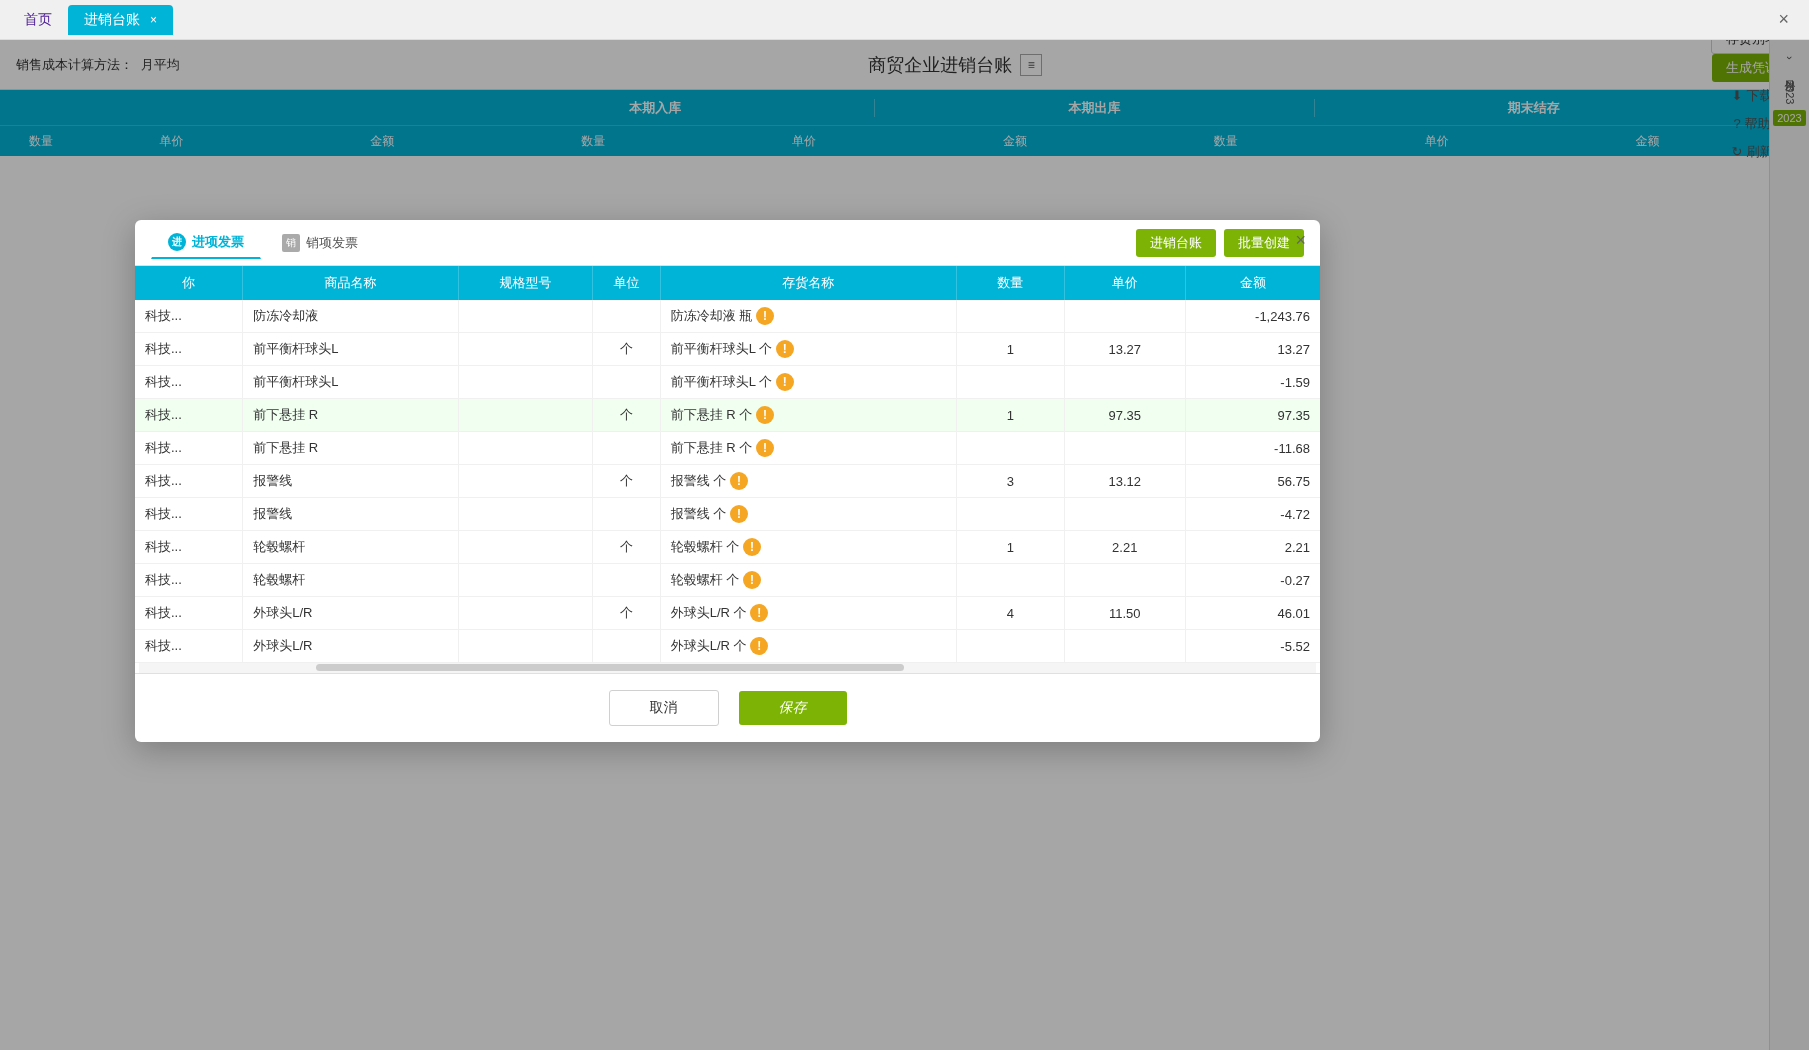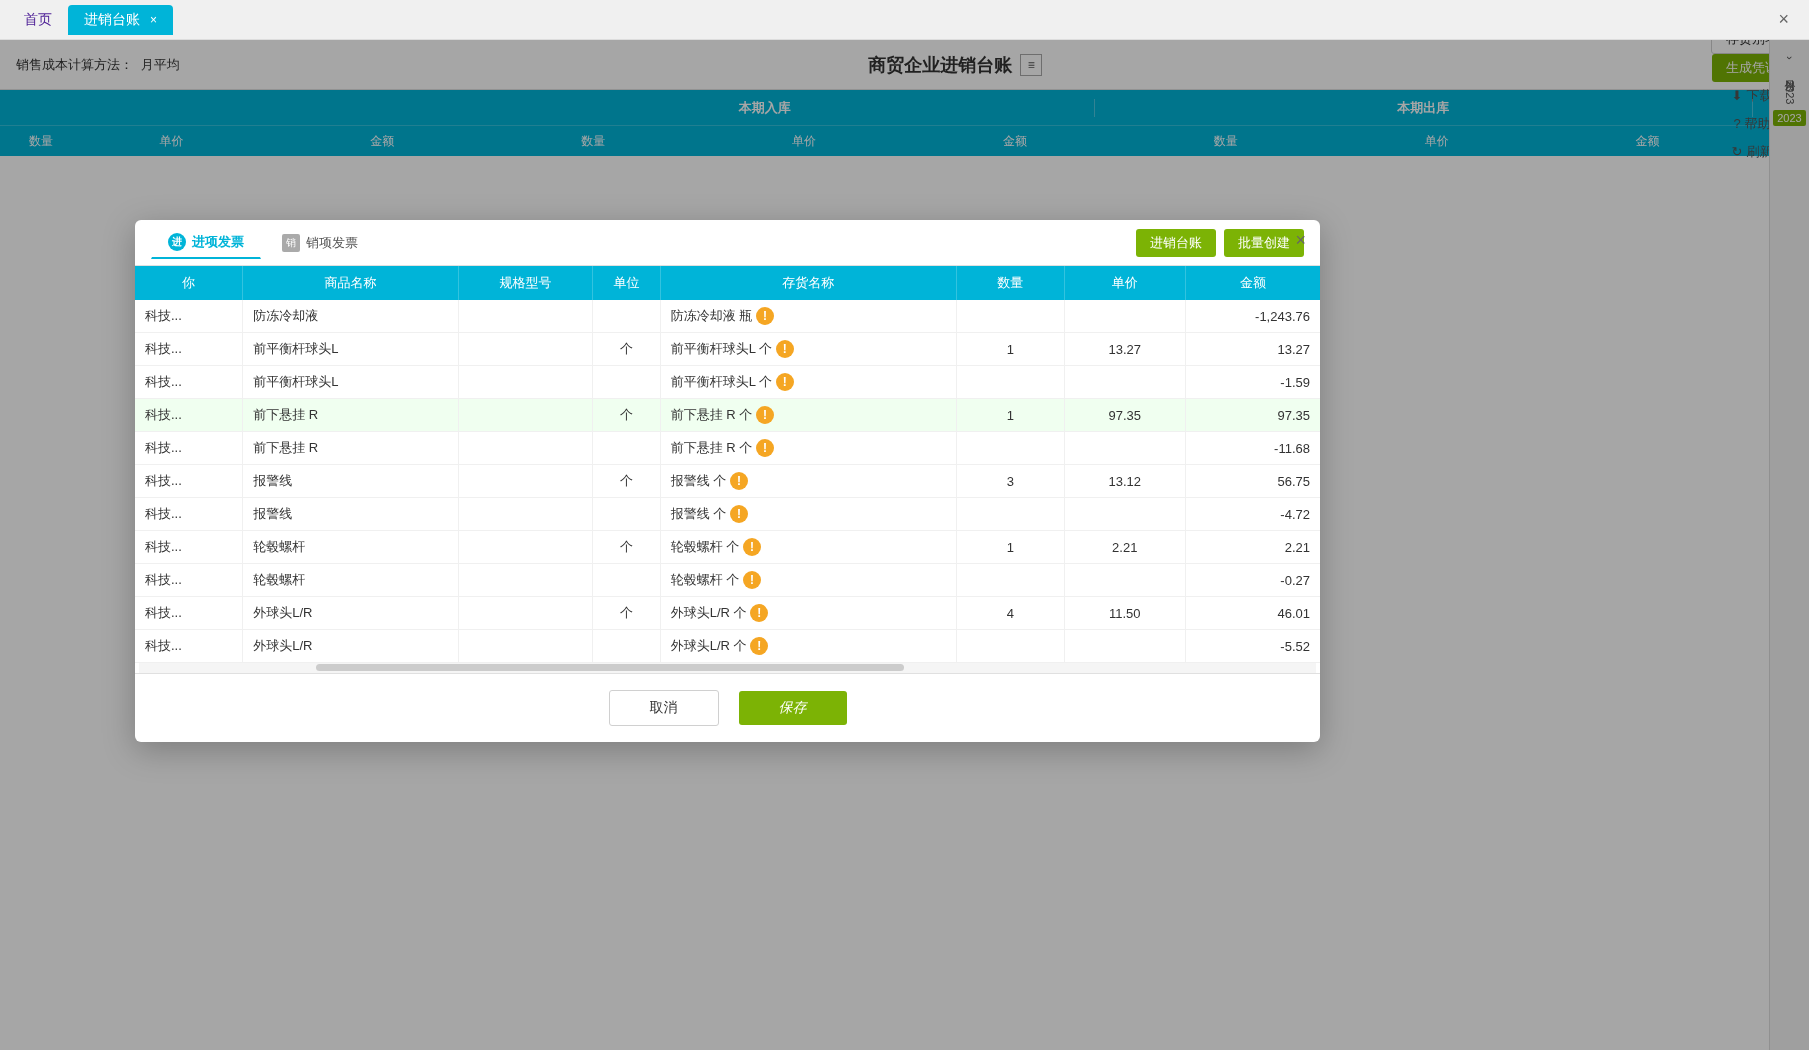--- a/index.html
+++ b/index.html
@@ -69,21 +69,21 @@
     }
     .cost-method {
       font-size: 13px;
       color: #333;
       margin-right: 20px;
     }
     .page-title {
       flex: 1;
       text-align: center;
       font-size: 18px;
-      font-weight: bold;
+      font-weight: normal;
       color: #333;
       display: flex;
       align-items: center;
       justify-content: center;
       gap: 8px;
     }
     .title-icon {
       width: 22px;
       height: 22px;
       border: 1px solid #aaa;
@@ -368,20 +368,21 @@
     </div>
   </div>
 
   <div style="background:#00b4d8; color:#fff;">
     <div style="display:flex; height:36px; align-items:center; padding:0 16px; border-bottom:1px solid rgba(255,255,255,0.2);">
       <div style="width:120px;"></div>
       <div style="width:200px;"></div>
       <div style="width:100px;"></div>
       <div style="flex:1; text-align:center; border-right:1px solid rgba(255,255,255,0.3); font-weight:bold;">本期入库</div>
       <div style="flex:1; text-align:center; border-right:1px solid rgba(255,255,255,0.3); font-weight:bold;">本期出库</div>
+      <div style="flex:1; text-align:center; font-weight:bold;">期末结存</div>
       <div style="width:40px;"></div>
     </div>
     <div style="display:flex; height:30px; align-items:center; padding:0 16px;">
       <div style="width:50px; text-align:center; font-size:12px;">数量</div>
       <div style="flex:1; text-align:center; font-size:12px;">单价</div>
       <div style="flex:1; text-align:center; font-size:12px;">金额</div>
       <div style="flex:1; text-align:center; font-size:12px;">数量</div>
       <div style="flex:1; text-align:center; font-size:12px;">单价</div>
       <div style="flex:1; text-align:center; font-size:12px;">金额</div>
       <div style="flex:1; text-align:center; font-size:12px;">数量</div>

